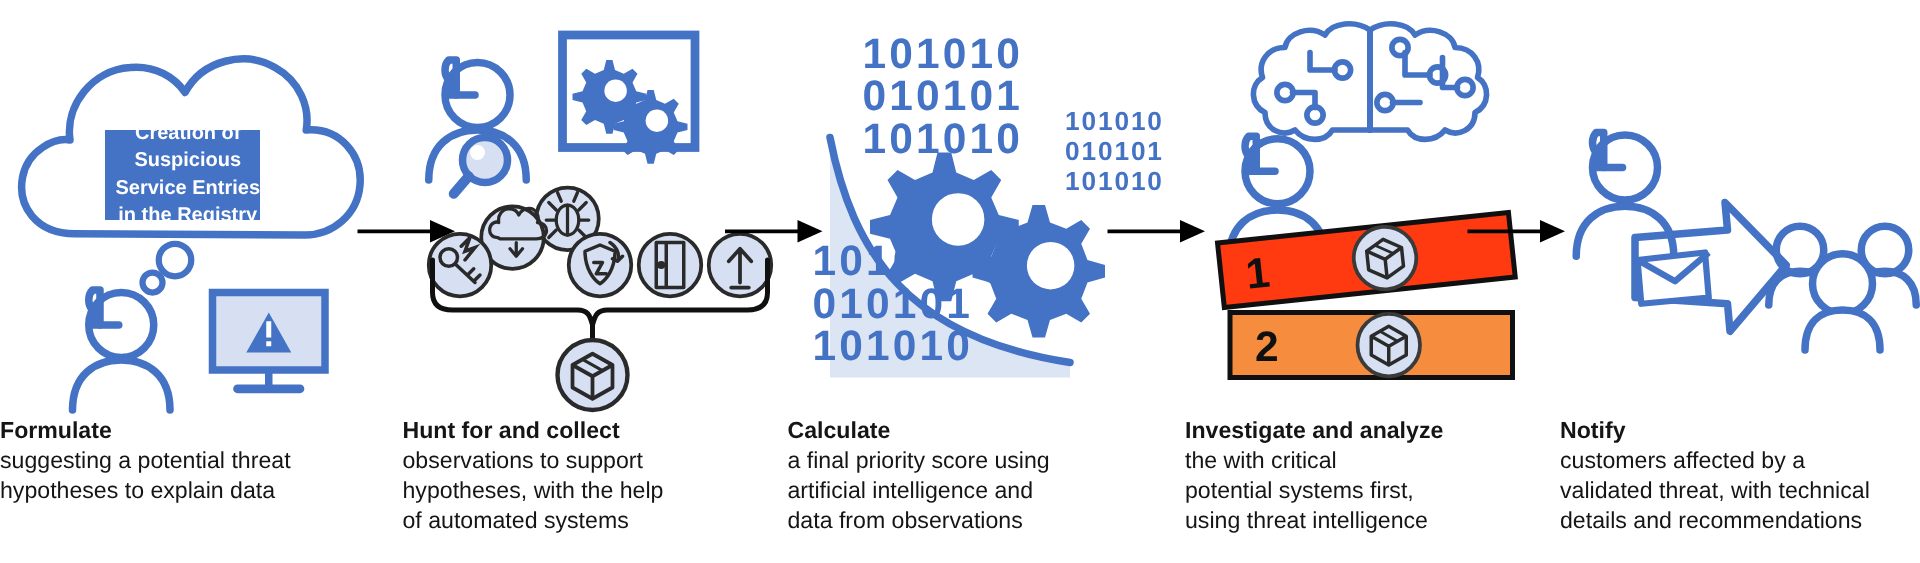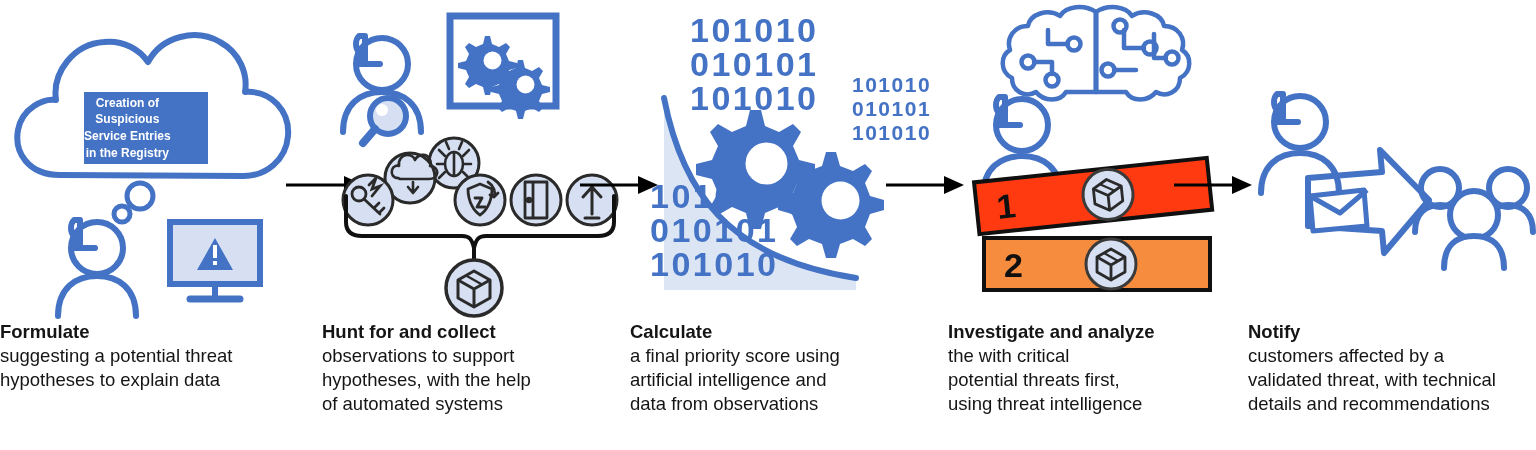--- a/index.html
+++ b/index.html
@@ -23,20 +23,21 @@
     top: 0;
     height: 450px;
     display: flex;
     flex-direction: column;
     align-items: center;
   }
   .art {
     position: relative;
     width: 100%;
     height: 320px;
+    margin-top: 12px;
   }
   .art svg {
     display: block;
     width: 100%;
     height: 100%;
   }
   .caption {
     width: 100%;
     text-align: left;
     line-height: 1.30;
@@ -71,26 +72,26 @@
 
   .cloud-label {
     position: absolute;
     left: 84px;
     top: 92px;
     width: 124px;
     height: 72px;
     background: #4472C4;
     color: #ffffff;
     font-weight: bold;
-    font-size: 12px;
+    font-size: 16px;
     line-height: 1.38;
     text-align: center;
     display: flex;
     align-items: center;
-    justify-content: flex-start;
+    justify-content: flex-end;
   }
   .cloud-label span { display: block; }
 </style>
 </head>
 <body>
 
 <div id="diagram">
 
   <div class="stage" id="stage-1">
     <div class="art">
@@ -369,21 +370,21 @@
               <path d="M149 257 L 163 265 L 177 257 M163 265 L 163 280"></path>
               <path d="M156 253 L 170 261" stroke-width="2.2"></path>
             </g>
           </g>
         </g>
       </svg>
     </div>
     <div class="caption">
       <span class="lead">Investigate and analyze</span>
       <span class="body">the with critical</span>
-      <span class="body">potential threats first,</span>
+      <span class="body">potential systems first,</span>
       <span class="body">using threat intelligence</span>
     </div>
   </div>
 
   <div class="connector" id="connector-4">
     <svg viewBox="0 0 82 34" xmlns="http://www.w3.org/2000/svg">
       <path d="M2 17 L 62 17" stroke="#000000" stroke-width="3"></path>
       <path d="M60 8 L 80 17 L 60 26 Z" fill="#000000"></path>
     </svg>
   </div>

